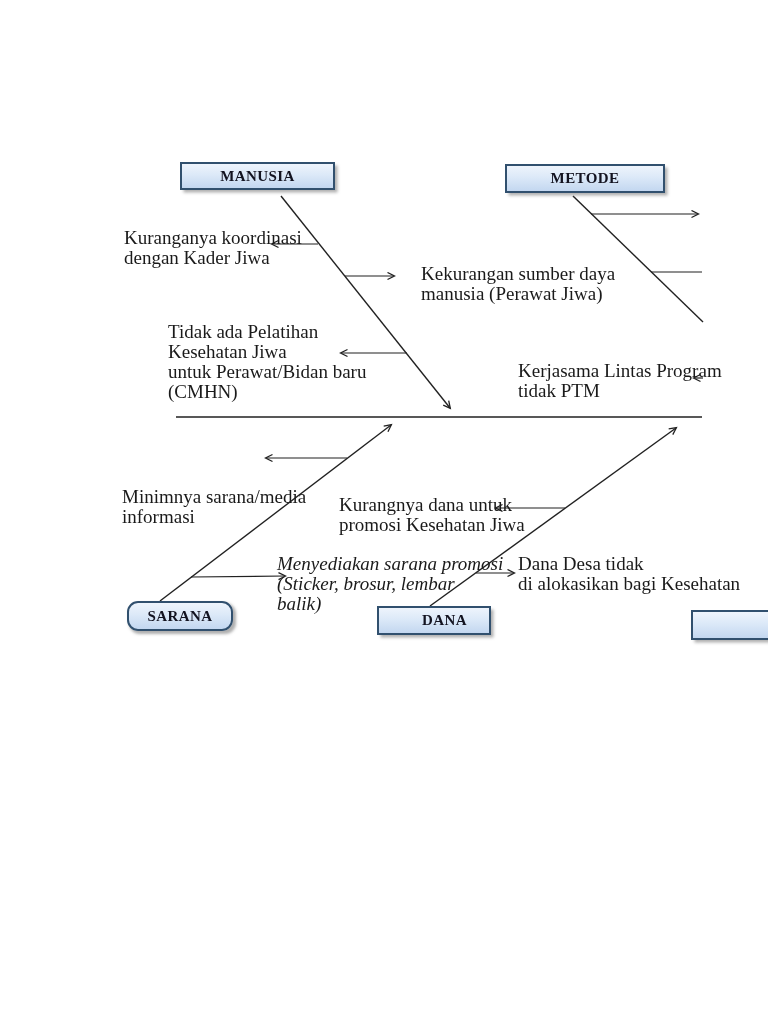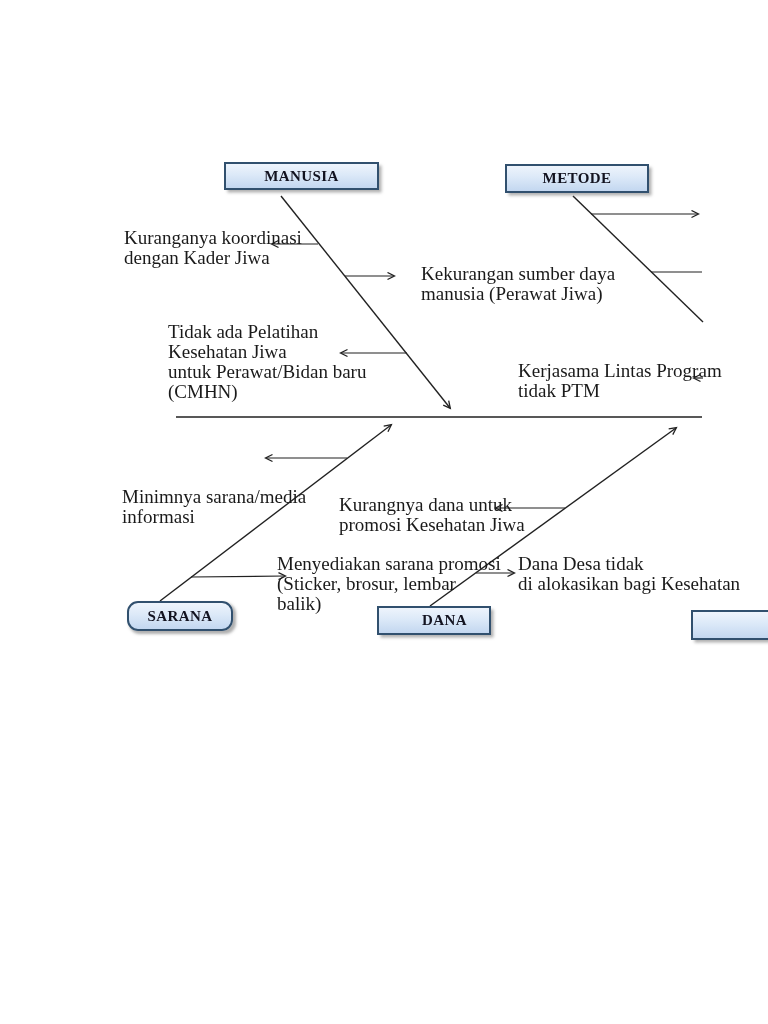--- a/index.html
+++ b/index.html
@@ -57,24 +57,24 @@
     <line x1="407" y1="353" x2="341" y2="353" stroke="#212121" stroke-width="1.2" marker-end="url(#arr)"></line>
     <line x1="591" y1="214" x2="698" y2="214" stroke="#212121" stroke-width="1.2" marker-end="url(#arr)"></line>
     <line x1="651" y1="272" x2="702" y2="272" stroke="#212121" stroke-width="1.2"></line>
     <line x1="703" y1="378" x2="694" y2="378" stroke="#212121" stroke-width="1.2" marker-end="url(#arr)"></line>
     <line x1="347" y1="458" x2="266" y2="458" stroke="#212121" stroke-width="1.2" marker-end="url(#arr)"></line>
     <line x1="191" y1="577" x2="285" y2="576" stroke="#212121" stroke-width="1.2" marker-end="url(#arr)"></line>
     <line x1="565" y1="508" x2="496" y2="508" stroke="#212121" stroke-width="1.2" marker-end="url(#arr)"></line>
     <line x1="476" y1="573" x2="514" y2="573" stroke="#212121" stroke-width="1.2" marker-end="url(#arr)"></line>
   </svg>
 
-  <div class="cat-box" style="left:180px;top:162px;width:155px;height:28px;margin-left:44px;">
+  <div class="cat-box" style="left:180px;top:162px;width:155px;height:28px;">
     <span>MANUSIA</span>
   </div>
-  <div class="cat-box" style="left:505px;top:164px;width:144px;height:29px;">
+  <div class="cat-box" style="left:505px;top:164px;width:160px;height:29px;">
     <span>METODE</span>
   </div>
   <div class="cat-box" style="left:127px;top:601px;width:106px;height:30px;border-radius:11px;">
     <span>SARANA</span>
   </div>
   <div class="cat-box" style="left:377px;top:606px;width:114px;height:29px;padding-left:21px;">
     <span>DANA</span>
   </div>
   <div class="cat-box" style="left:691px;top:610px;width:100px;height:30px;">
     <span></span>
@@ -87,19 +87,19 @@
   <div class="cause" style="left:168px;top:322px;">Tidak ada Pelatihan
 Kesehatan Jiwa
 untuk Perawat/Bidan baru
 (CMHN)</div>
   <div class="cause" style="left:518px;top:361px;">Kerjasama Lintas Program
 tidak PTM</div>
   <div class="cause" style="left:122px;top:439px;margin-top:48px;">Minimnya sarana/media
 informasi</div>
   <div class="cause" style="left:339px;top:495px;">Kurangnya dana untuk
 promosi Kesehatan Jiwa</div>
-  <div class="cause" style="left:277px;top:554px;">Menyediakan sarana promosi
+  <div class="cause" style="left:277px;top:554px;font-style:italic;">Menyediakan sarana promosi
 (Sticker, brosur, lembar
 balik)</div>
   <div class="cause" style="left:518px;top:554px;">Dana Desa tidak
 di alokasikan bagi Kesehatan</div>
 
 </div>
 
 </body></html>

